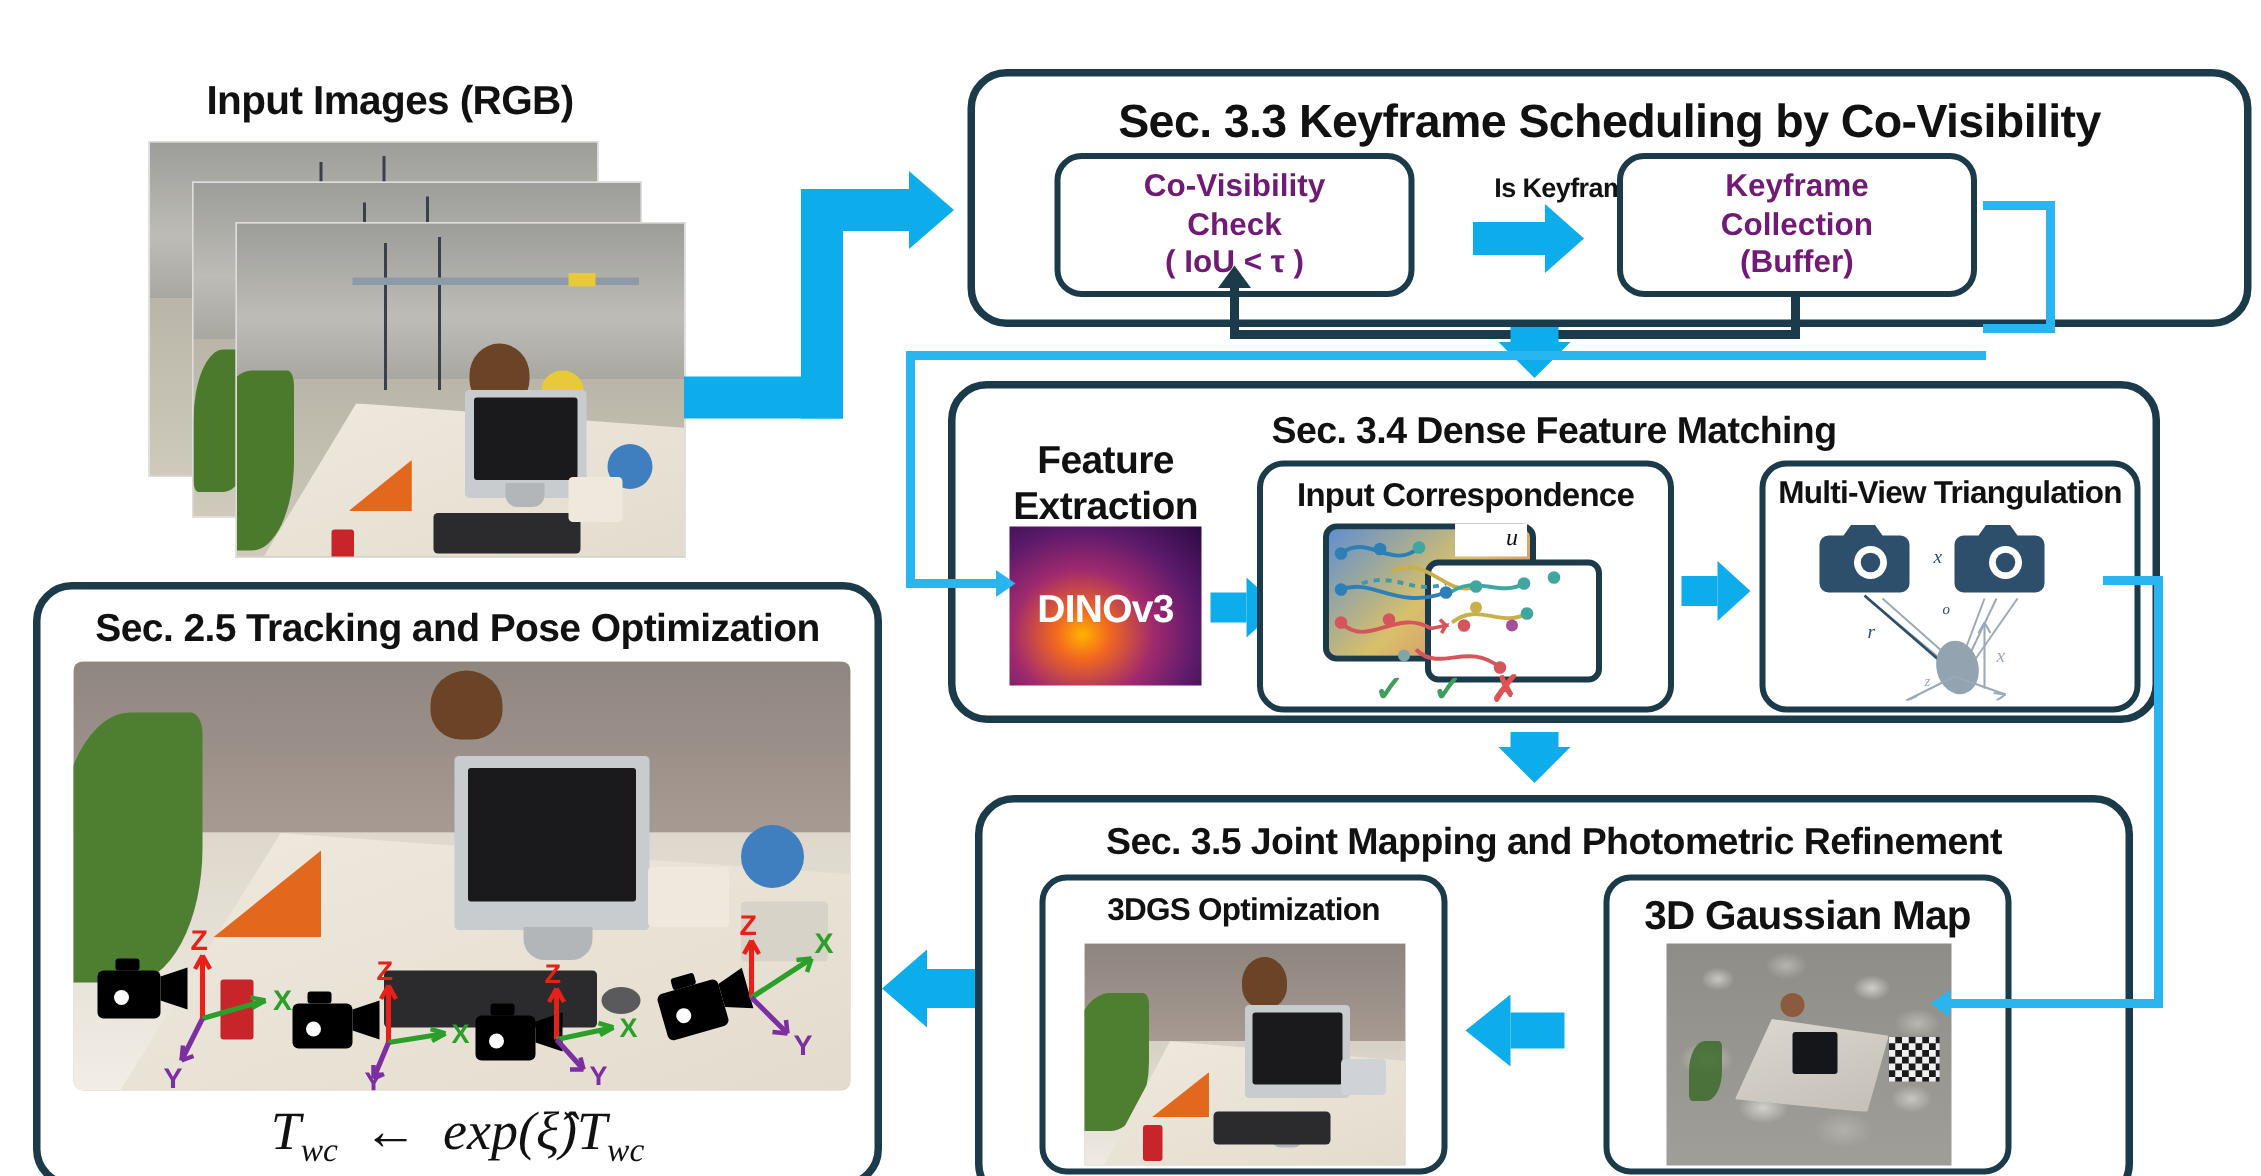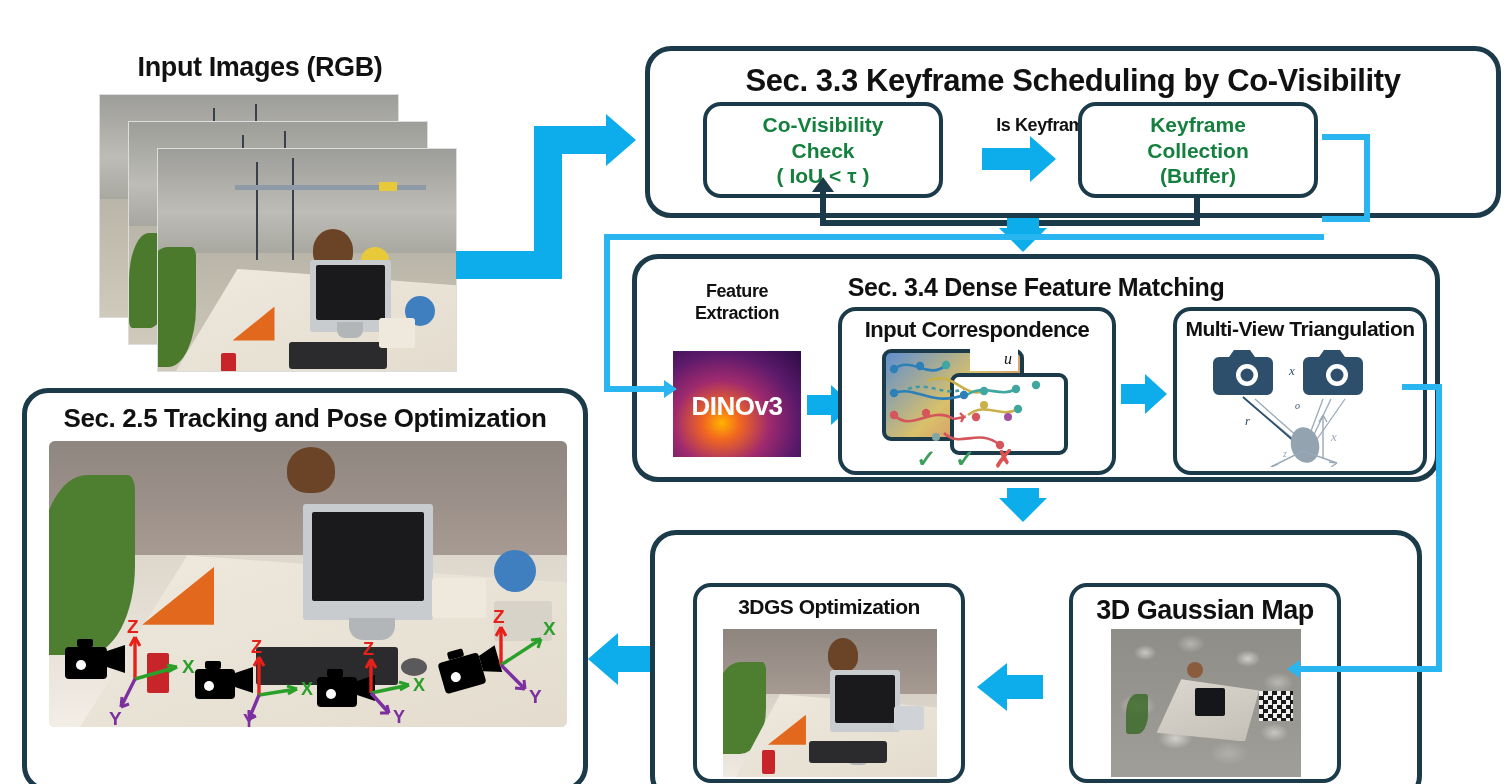--- a/index.html
+++ b/index.html
@@ -39,21 +39,21 @@
     position:absolute;left:0;right:0;
     text-align:center;
     font-weight:bold;
     color:#111111;
     letter-spacing:-0.5px;
     white-space:nowrap;
   }
   .boxlabel{
     position:absolute;left:0;right:0;top:50%;
     transform:translateY(-50%);
-    text-align:center;font-weight:bold;color:#15803d;
+    text-align:center;font-weight:bold;color:#701a75;
     line-height:1.22;
     white-space:pre-line;
   }
 
   
   .bluebar{position:absolute;background:#0cadea;}
   .arrow-right-head{
     position:absolute;width:0;height:0;
     border-top:26px solid transparent;
     border-bottom:26px solid transparent;
@@ -227,21 +227,21 @@
     </div>
   </div>
 
   <div class="arrow-down-head" style="left:999px;top:192px;border-left-width:24px;border-right-width:24px;border-top-width:24px;"></div>
   <div class="bluebar" style="left:1007px;top:182px;width:32px;height:14px;"></div>
 
   <div class="panel" style="left:632px;top:218px;width:808px;height:228px;">
     <div class="ptitle" style="top:14px;font-size:25px;">Sec. 3.4 Dense Feature Matching</div>
 
     <div>
-      <div class="ptitle" style="left:10px;top:22px;width:180px;font-size:18px;line-height:1.2;white-space:pre-line;">Feature
+      <div class="ptitle" style="left:10px;top:32px;width:180px;font-size:26px;line-height:1.2;white-space:pre-line;">Feature
 Extraction</div>
       <div class="dino" style="left:36px;top:92px;width:128px;height:106px;">
         <div class="dino-label" style="font-size:26px;transform:translateY(-50%);">DINOv3</div>
       </div>
       <div class="bluebar" style="left:170px;top:136px;width:24px;height:20px;"></div>
       <div class="arrow-right-head" style="left:194px;top:126px;border-top-width:20px;border-bottom-width:20px;border-left-width:22px;"></div>
     </div>
 
     <div class="subpanel" style="left:201px;top:48px;width:278px;height:168px;">
       <div class="sub-title" style="top:6px;font-size:22px;">Input Correspondence</div>
@@ -345,20 +345,21 @@
           <text x="132" y="100" fill="#9aa9b8">x</text>
         </g>
       </svg>
     </div>
   </div>
 
   <div class="arrow-down-head" style="left:999px;top:462px;border-left-width:24px;border-right-width:24px;border-top-width:24px;"></div>
   <div class="bluebar" style="left:1007px;top:452px;width:32px;height:14px;"></div>
 
   <div class="panel" style="left:650px;top:494px;width:772px;height:272px;">
+    <div class="ptitle" style="top:12px;font-size:25px;">Sec. 3.5 Joint Mapping and Photometric Refinement</div>
 
     <div class="subpanel" style="left:38px;top:48px;width:272px;height:200px;padding-left:20px;">
       <div class="sub-title" style="top:8px;font-size:21px;">3DGS Optimization</div>
       <div class="photo" style="left:26px;top:42px;width:214px;height:148px;">
         <div class="sky" style="height:44%;background:linear-gradient(#8e857f,#a69a92);"></div>
         <div class="floor" style="top:44%;background:linear-gradient(#d6d0c6,#efeae2);"></div>
         <div class="plant" style="left:-4%;top:22%;width:52px;height:92px;background:#4e7f30;"></div>
         <div class="bear" style="left:49%;top:6%;width:30px;height:34px;"></div>
         <div class="desk" style="height:56%;"></div>
         <div class="monitor" style="left:50%;top:28%;width:70px;height:62px;">
@@ -494,20 +495,25 @@
             <path d="M452 224 L476 248" stroke="#7b2fa0"></path>
               <path d="M476 248 l-10 -1 M476 248 l-1 -9" stroke="#7b2fa0" stroke-width="3"></path>
           </g>
           <text x="444" y="182" font-size="19" font-weight="bold" fill="#e8201a" font-family="Liberation Sans, sans-serif">Z</text>
           <text x="494" y="194" font-size="19" font-weight="bold" fill="#2aa02a" font-family="Liberation Sans, sans-serif">X</text>
           <text x="480" y="262" font-size="19" font-weight="bold" fill="#7b2fa0" font-family="Liberation Sans, sans-serif">Y</text>
         </g>
       </svg>
     </div>
 
+    <div class="formula" style="top:340px;font-size:36px;">
+      <span>T</span><span class="sub">wc</span>
+      <span style="font-style:normal;padding:0 8px;">←</span>
+      <span>exp(</span><span>ξ̂</span><span>)</span><span>T</span><span class="sub">wc</span>
+    </div>
   </div>
 
   <div>
     <div class="bluebar" style="left:618px;top:610px;width:32px;height:26px;"></div>
     <div class="arrow-left-head" style="left:588px;top:597px;border-top-width:26px;border-bottom-width:26px;border-right-width:30px;"></div>
   </div>
 
   <div>
     <div class="cyanline" style="left:1322px;top:98px;width:48px;height:6px;"></div>
     <div class="cyanline" style="left:1364px;top:98px;width:6px;height:88px;"></div>

